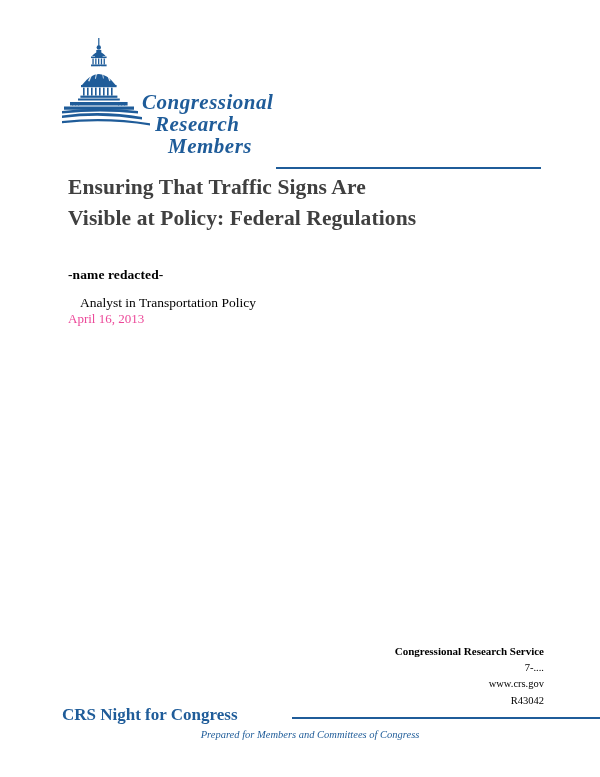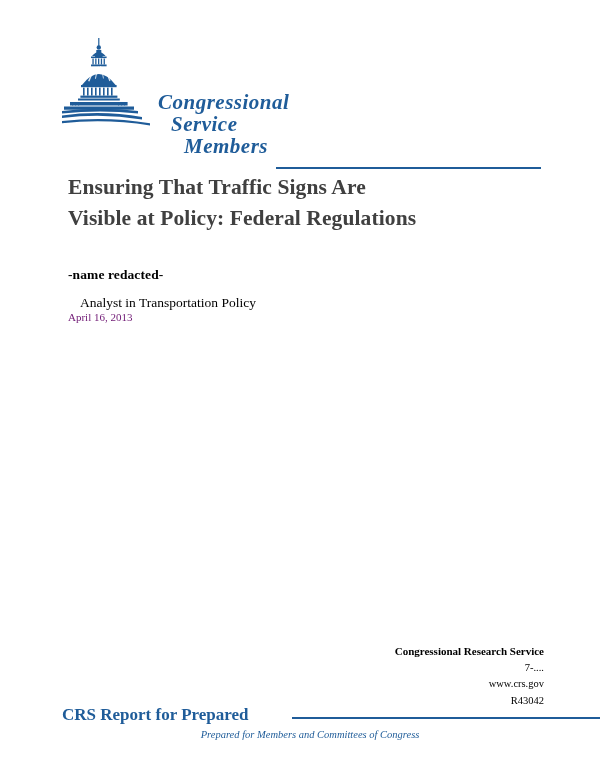--- a/index.html
+++ b/index.html
@@ -37,21 +37,21 @@
     width: 220px;
     height: 110px;
   }
   .capitol-svg {
     position: absolute;
     left: 0;
     top: 2px;
   }
   .crs-wordmark {
     position: absolute;
-    left: 96px;
+    left: 80px;
     top: 58px;
     width: 200px;
     line-height: 1.0;
   }
   .crs-wordmark span {
     display: block;
     font-family: "Liberation Serif", serif;
     font-style: italic;
     font-weight: bold;
     color: #1F5C99;
@@ -101,22 +101,22 @@
   }
   .author-role {
     font-size: 13.5px;
     color: #000000;
     margin: 12px;
   }
   .doc-date {
     position: absolute;
     left: 68px;
     top: 311px;
-    font-size: 11px;
-    color: #701a75;
+    font-size: 13px;
+    color: #ec4899;
   }
 
   
   .colophon {
     position: absolute;
     right: 56px;
     top: 643px;
     width: 240px;
     text-align: right;
     line-height: 1.55;
@@ -228,21 +228,21 @@
               <rect x="62" y="66.4" width="1.1" height="3"></rect>
             </g>
 
             <path d="M0 79.5 q40 -5.4 80 1.4 l0 2.6 q-40 -6.6 -80 -1.4 z"></path>
             <path d="M0 85 q44 -5 88 2.2 l0 2.2 q-44 -6.8 -88 -2.2 z"></path>
           </g>
         </svg>
       </span>
       <div class="crs-wordmark">
         <span class="wm-1">Congressional</span>
-        <span class="wm-2">Service</span>
+        <span class="wm-2">Research</span>
         <span class="wm-3">Members</span>
       </div>
     </div>
     <div class="header-rule"></div>
   </div>
 
   <div class="title-block">
     <div class="doc-title">Ensuring That Traffic Signs Are</div>
     <div class="doc-title">Visible at Policy: Federal Regulations</div>
   </div>
@@ -255,18 +255,18 @@
   <div class="doc-date">April 16, 2013</div>
 
   <div class="colophon">
     <span class="org">Congressional Research Service</span>
     <span class="line">7-....</span>
     <span class="line">www.crs.gov</span>
     <span class="line">R43042</span>
   </div>
 
   <div class="footer">
-    <div class="footer-title">CRS Report for Prepared</div>
+    <div class="footer-title">CRS Night for Congress</div>
     <div class="footer-rule"></div>
     <div class="footer-sub">Prepared for Members and Committees of Congress</div>
   </div>
 
 </div>
 
 </body></html>

